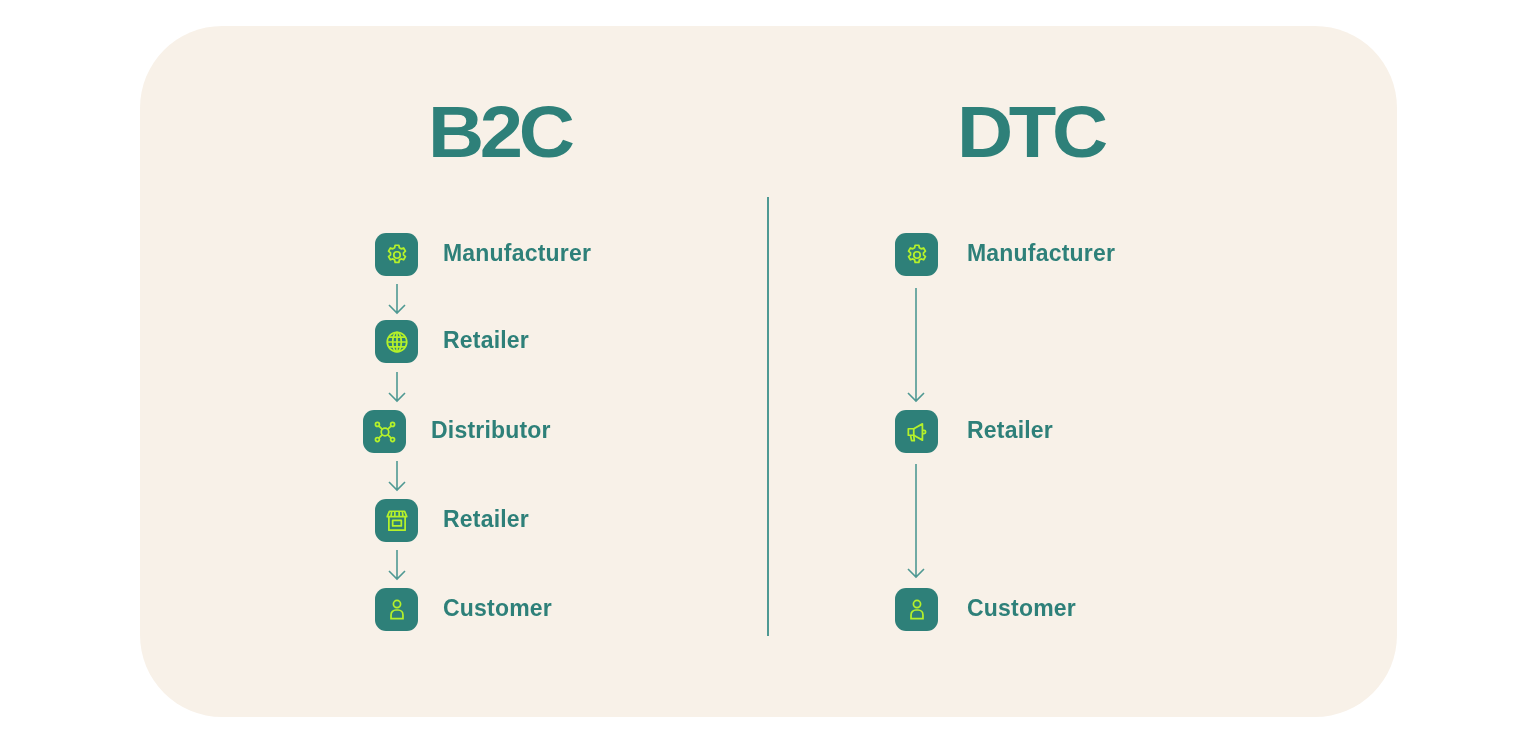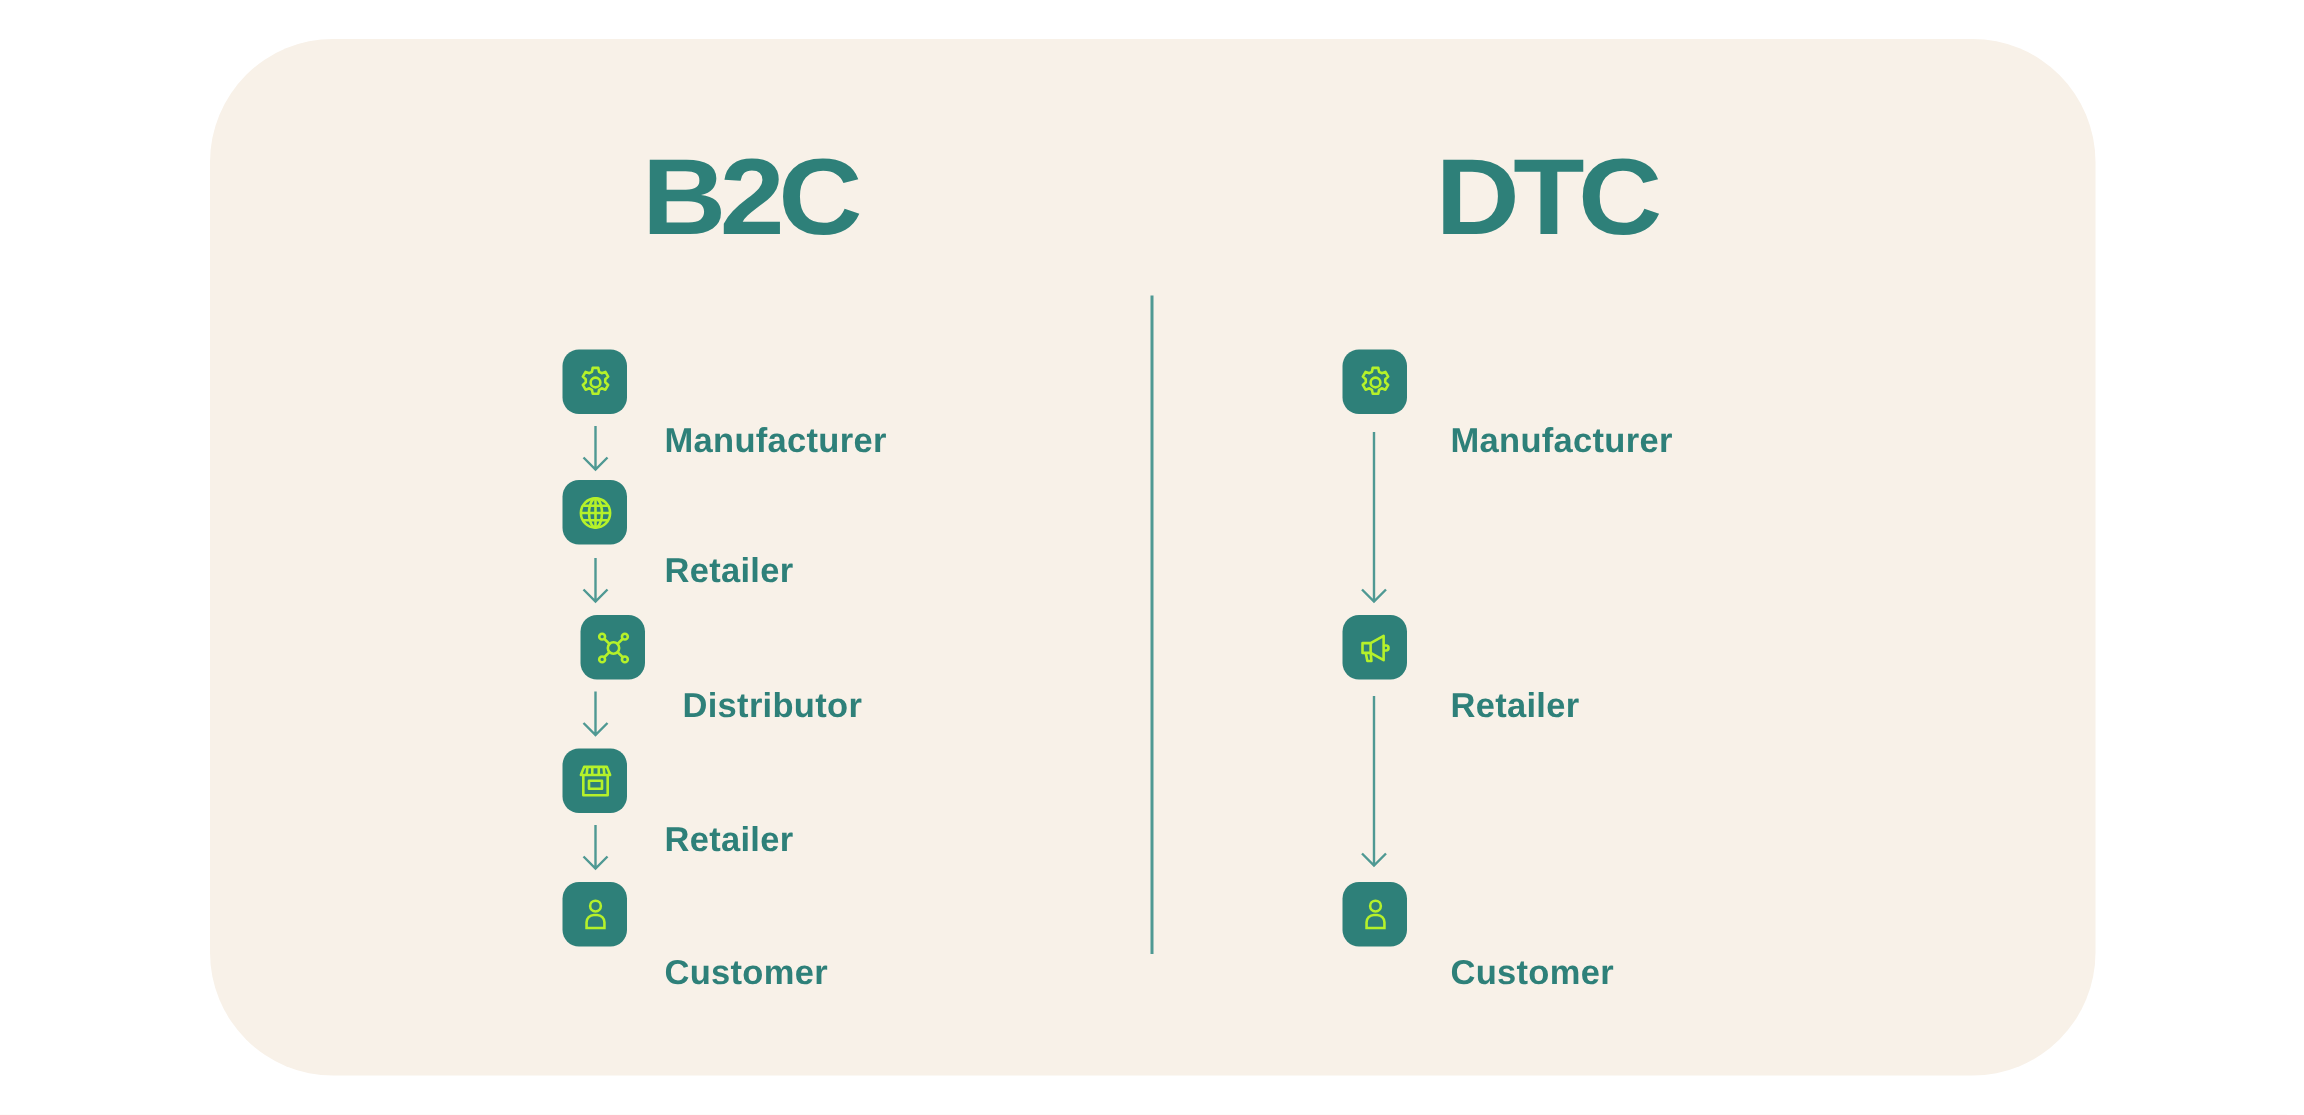--- a/index.html
+++ b/index.html
@@ -3,21 +3,21 @@
 <meta charset="utf-8">
 <style>
   html, body { margin:0; padding:0; background:#ffffff; }
   body { width:1536px; height:743px; position:relative; overflow:hidden; font-family:"Liberation Sans", sans-serif; }
   .card { position:absolute; left:140px; top:26px; width:1257px; height:691px; background:#f8f1e8; border-radius:82px; }
   .title { position:absolute; top:96px; font-family:"Liberation Sans", sans-serif; font-weight:900; font-size:72px; color:#2e8079; letter-spacing:-4px; line-height:72px; transform:scaleX(1.08); transform-origin:left top; }
   .divider { position:absolute; left:767px; top:197px; width:2px; height:439px; background:#4f9993; }
   .node { position:absolute; display:flex; align-items:center; }
   .icon-box { width:43px; height:43px; border-radius:11px; background:#2e8079; display:flex; align-items:center; justify-content:center; }
   .icon-box svg { width:26px; height:26px; }
-  .label { position:absolute; left:68px; font-family:"Liberation Sans", sans-serif; font-weight:bold; font-size:23px; color:#2e8079; white-space:nowrap; letter-spacing:0.2px;margin-top:40px; }
+  .label { position:absolute; left:68px; font-family:"Liberation Sans", sans-serif; font-weight:bold; font-size:23px; color:#2e8079; white-space:nowrap; letter-spacing:0.2px; }
   .arrow { position:absolute; }
 </style>
 </head>
 <body>
 
 <div class="card"></div>
 
 <div class="title" style="left:428px;">B2C</div>
 <div class="title" style="left:957px;">DTC</div>
 
@@ -45,21 +45,21 @@
       <path d="M12 3v18M3 12h18M4.5 7.5h15M4.5 16.5h15"></path>
     </svg>
   </div>
   <span class="label" style="top:7px;">Retailer</span>
 </div>
 
 <svg class="arrow" style="left:387px; top:371px;" width="20" height="32" viewBox="0 0 20 32">
   <path d="M10 1v29M2 22l8 8 8-8" stroke="#4f9993" stroke-width="1.6" fill="none"></path>
 </svg>
 
-<div class="node" style="left:387px; top:410px;">
+<div class="node" style="left:363px; top:410px;">
   <div class="icon-box">
     <svg viewBox="0 0 24 24" fill="none" stroke="#b5f12a" stroke-width="1.6">
       <circle cx="12" cy="12" r="3.5"></circle>
       <circle cx="5" cy="5" r="1.8"></circle>
         <circle cx="19" cy="5" r="1.8"></circle>
       <circle cx="5" cy="19" r="1.8"></circle>
         <circle cx="19" cy="19" r="1.8"></circle>
       <path d="M6.3 6.3l3.2 3.2M17.7 6.3l-3.2 3.2M6.3 17.7l3.2-3.2M17.7 17.7l-3.2-3.2"></path>
     </svg>
   </div>

